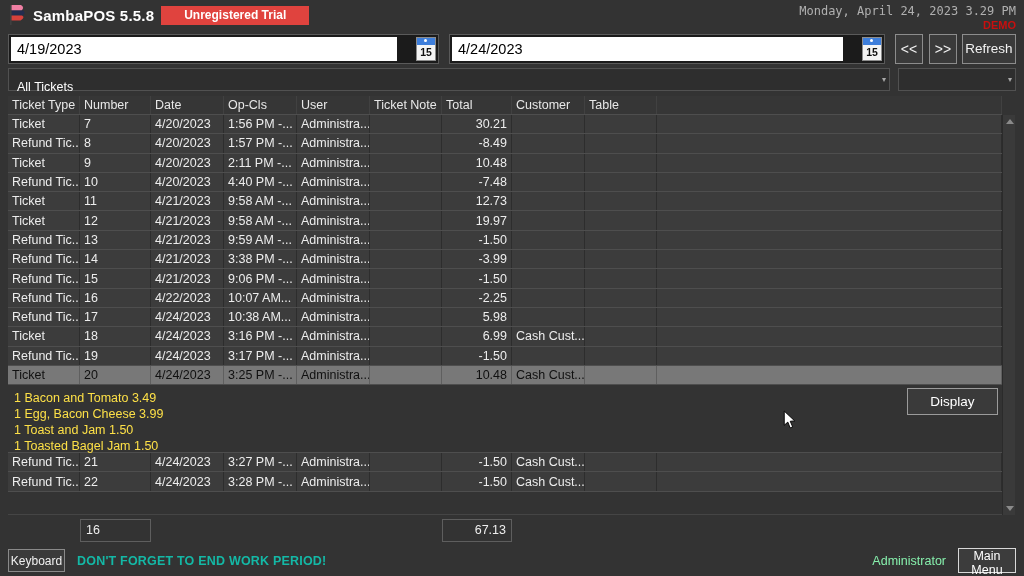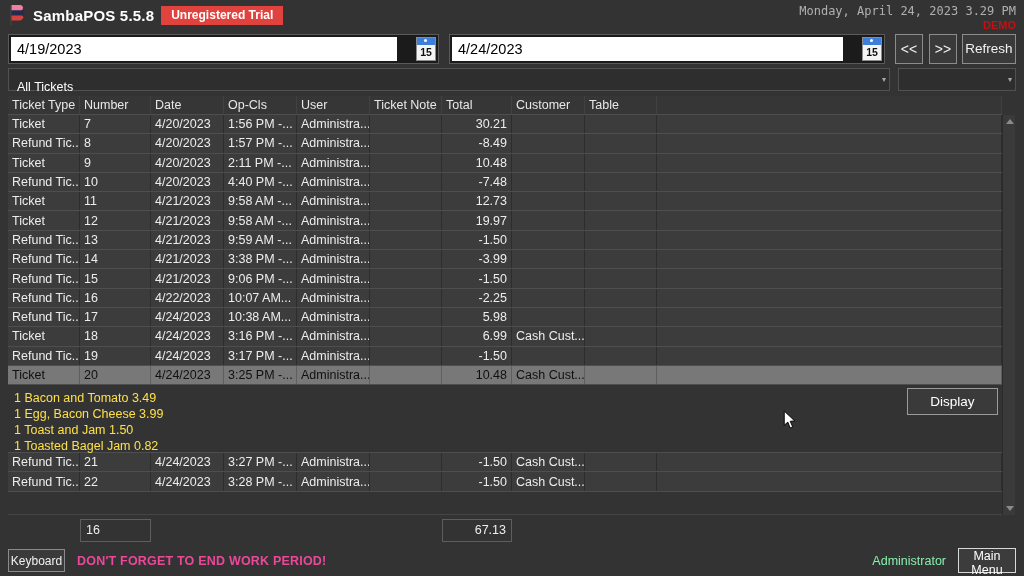--- a/index.html
+++ b/index.html
@@ -8,21 +8,21 @@
     font-family: "Liberation Sans", sans-serif;
     background:#333333; color:#ededed; position:relative;
   }
   .screen { position:absolute; inset:0; background:#333333; }
 
   
   .topbar { position:absolute; top:0; left:0; right:0; height:30px; display:flex; align-items:center; }
   .brand { display:flex; align-items:center; margin-left:8px; }
   .logo { width:20px; height:22px; display:inline-block; margin-right:5px; }
   .app-title { font-size:15px; font-weight:bold; color:#ffffff; letter-spacing:0.2px; }
-  .trial-badge { margin-left:7px; background:#e0433e; color:#fff; font-size:12px; font-weight:bold; padding:2px 10px 3px;text-align:center; }
+  .trial-badge { margin-left:7px; background:#e0433e; color:#fff; font-size:12px; font-weight:bold; padding:2px 23px 3px;text-align:center; }
   .clock-area { margin-left:auto; margin-right:8px; text-align:right; padding-top:4px; }
   .clock { font-family:"DejaVu Sans Mono", monospace; font-size:12px; color:#b0b0b0; }
   .demo { font-size:11px; font-weight:bold; color:#c80f0f; margin-top:1px; }
 
   
   .date-group { position:absolute; top:34px; height:30px; background:#1b1b1b; border:1px solid #5a5a5a; padding:2px; display:flex; gap:19px; }
   .dg-start { left:8px;  width:431px; }
   .dg-end   { left:449px; width:436px; }
   .date-input { flex:1; background:#ffffff; color:#000; border:none; outline:none; font-family:"Liberation Sans",sans-serif; font-size:14.5px; padding:0 6px; }
   .cal-btn { width:20px; background:#f4f4f4; border:1px solid #8d8d8d; padding:0; cursor:pointer; display:flex; flex-direction:column; }
@@ -69,21 +69,21 @@
 
   
   .footer-box { position:absolute; top:519px; height:23px; border:1px solid #5e5e5e; background:#333; font-size:12.5px; color:#eee; line-height:21px; }
   .count-box { left:80px; width:71px; padding-left:5px; }
   .total-box { left:442px; width:70px; text-align:right; padding-right:5px; }
 
   
   .bottombar { position:absolute; left:0; right:0; top:545px; height:31px; display:flex; align-items:center; }
   .kb-btn { margin-left:8px; width:57px; height:23px; background:#3a3a3a; border:1px solid #8a8a8a; color:#f0f0f0;
             font-family:"Liberation Sans",sans-serif; font-size:12px; cursor:pointer; }
-  .warning { margin-left:12px; color:#ec4899; font-weight:bold; font-size:12.5px; letter-spacing:0.2px; }
+  .warning { margin-left:12px; color:#14b8a6; font-weight:bold; font-size:12.5px; letter-spacing:0.2px; }
   .bb-spacer { flex:1; }
   .user-label { color:#86efac; font-size:12.5px; margin-right:12px; }
   .mm-btn { margin-right:8px; width:58px; height:25px; background:#3c3c3c; border:1px solid #d8d8d8; color:#fff;
             font-family:"Liberation Sans",sans-serif; font-size:12.5px; cursor:pointer; }
 
   .cursor { position:absolute; left:783px; top:410px; width:13px; height:20px; pointer-events:none; z-index:50; }
 </style>
 </head>
 <body>
 
@@ -319,21 +319,21 @@
           <div class="cell num">10.48</div>
           <div class="cell">Cash Cust...</div>
           <div class="cell"></div>
           <div class="cell"></div>
         </div>
         <div class="detail-panel" id="detail-panel">
       <div class="detail-lines" id="detail-lines">
             <div class="detail-line">1 Bacon and Tomato 3.49</div>
             <div class="detail-line">1 Egg, Bacon Cheese 3.99</div>
             <div class="detail-line">1 Toast and Jam 1.50</div>
-            <div class="detail-line">1 Toasted Bagel Jam 0.82</div>
+            <div class="detail-line">1 Toasted Bagel Jam 1.50</div>
           </div>
       <button class="display-btn">Display</button>
     </div>
         <div class="trow">
           <div class="cell">Refund Tic...</div>
           <div class="cell">21</div>
           <div class="cell">4/24/2023</div>
           <div class="cell">3:27 PM -...</div>
           <div class="cell">Administra...</div>
           <div class="cell"></div>

